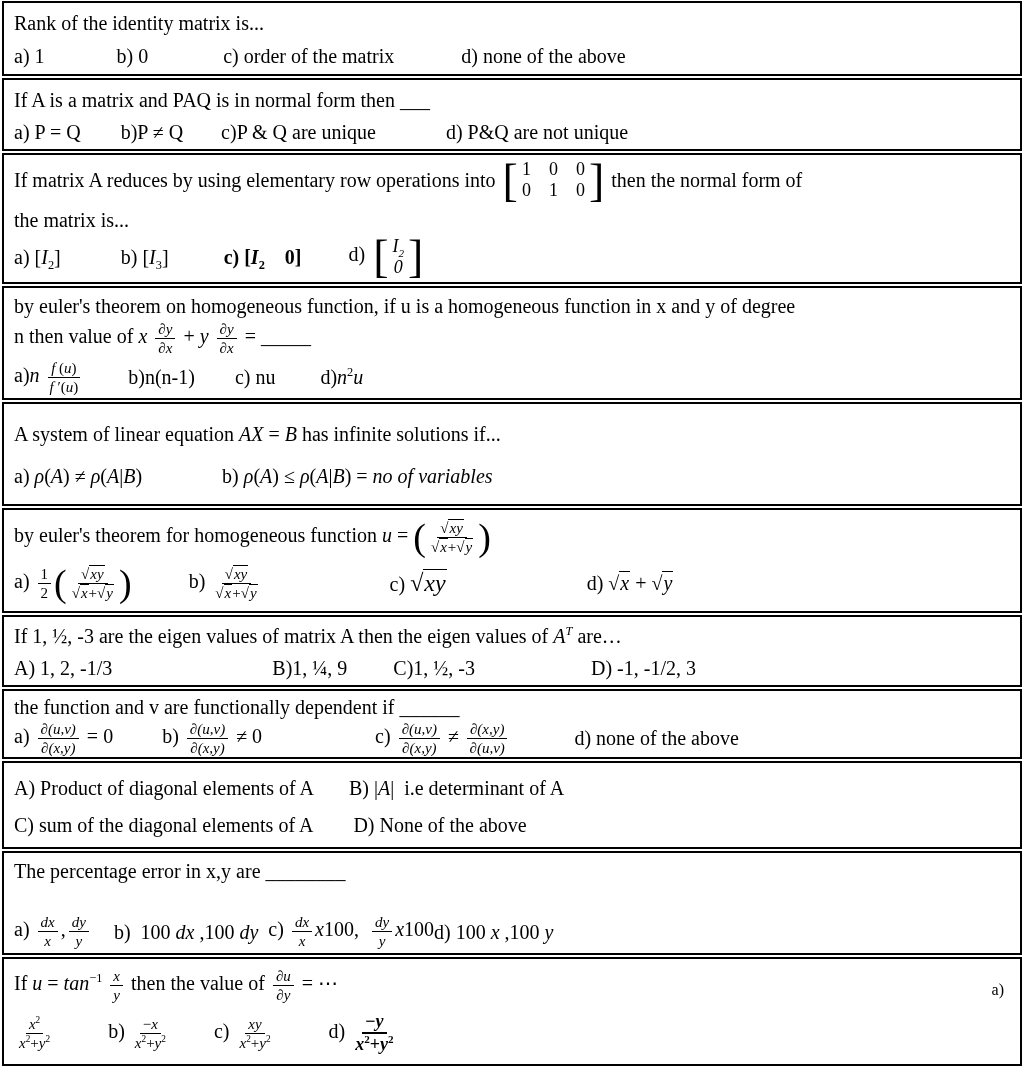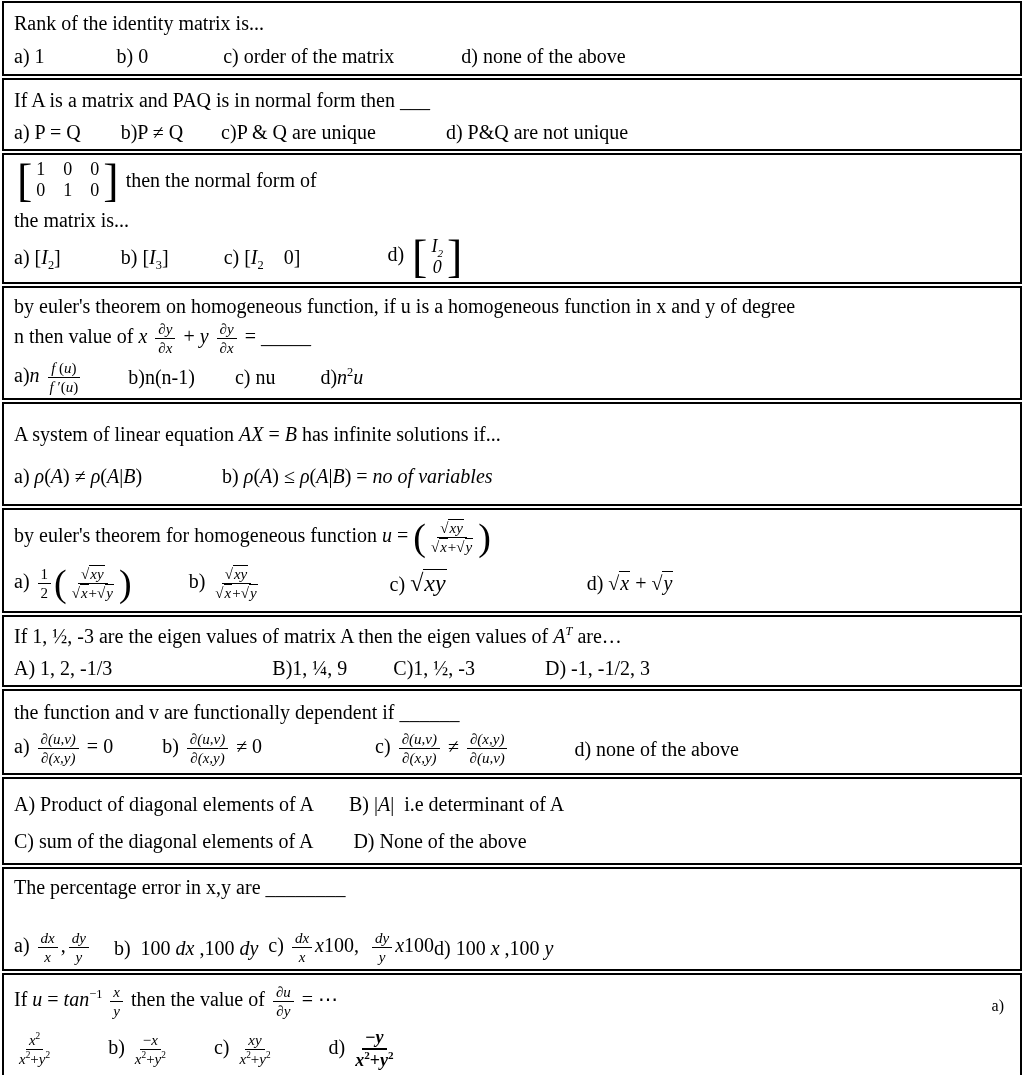--- a/index.html
+++ b/index.html
@@ -8,21 +8,21 @@
   .row{
     box-sizing:border-box;
     border:2px solid #000;
     margin-bottom:2px;
     padding:1px 10px;
     overflow:hidden;
     display:flex;flex-direction:column;justify-content:space-evenly;
     background:#fff;
   }
   .r1{height:75px}.r2{height:73px}.r3{height:131px}.r4{height:114px}
-  .r5{height:104px}.r6{height:105px}.r7{height:72px}.r8{height:86px}
+  .r5{height:104px}.r6{height:105px}.r7{height:72px}.r8{height:70px}
   .r9{height:88px}.r10{height:104px}.r11{height:109px}
   .row{position:relative;}
   .line{white-space:nowrap;font-size:20px;line-height:1.3;min-height:18px;}
   .seg{display:inline-block;vertical-align:middle;}
   .push{position:absolute;right:16px;top:22px;}
   i{font-style:italic;}
   sup{font-size:0.62em;vertical-align:super;line-height:0;}
   sub{font-size:0.62em;vertical-align:sub;line-height:0;}
   
   .f{display:inline-flex;flex-direction:column;align-items:center;vertical-align:middle;
@@ -51,34 +51,34 @@
   <div id="rows">
       <div class="row r1">
         <div class="line"><span class="seg">Rank of the identity matrix is...</span></div>
         <div class="line"><span class="seg" style="margin-right: 72px;">a) 1</span><span class="seg" style="margin-right: 75px;">b) 0</span><span class="seg" style="margin-right: 67px;">c) order of the matrix</span><span class="seg">d) none of the above</span></div>
       </div>
       <div class="row r2">
         <div class="line"><span class="seg">If A is a matrix and PAQ is in normal form then ___</span></div>
         <div class="line"><span class="seg" style="margin-right: 40px;">a) P = Q</span><span class="seg" style="margin-right: 38px;">b)P ≠ Q</span><span class="seg" style="margin-right: 70px;">c)P &amp; Q are unique</span><span class="seg">d) P&amp;Q are not unique</span></div>
       </div>
       <div class="row r3">
-        <div class="line"><span class="seg" style="margin-right: 4px;"><span class="mx">
+        <div class="line"><span class="seg" style="margin-right: 4px;">If matrix A reduces by using elementary row operations into</span><span class="seg" style="margin-right: 4px;"><span class="mx">
               <span class="bk">[</span>
               <span class="cells c3">
                 <span>1</span>
                 <span>0</span>
                 <span>0</span>
                 <span>0</span>
                 <span>1</span>
                 <span>0</span>
               </span>
               <span class="bk">]</span>
             </span></span><span class="seg">then the normal form of</span></div>
         <div class="line"><span class="seg">the matrix is...</span></div>
-        <div class="line"><span class="seg" style="margin-right: 60px;">a) [<i>I</i><sub>2</sub>]</span><span class="seg" style="margin-right: 55px;">b) [<i>I</i><sub>3</sub>]</span><span class="seg" style="margin-right: 87px;">c) [<i>I</i><sub>2</sub>&nbsp;&nbsp;&nbsp;&nbsp;0]</span><span class="seg">d) <span class="mx">
+        <div class="line"><span class="seg" style="margin-right: 60px;">a) [<i>I</i><sub>2</sub>]</span><span class="seg" style="margin-right: 55px;">b) [<i>I</i><sub>3</sub>]</span><span class="seg" style="margin-right: 47px; font-weight: bold;">c) [<i>I</i><sub>2</sub>&nbsp;&nbsp;&nbsp;&nbsp;0]</span><span class="seg">d) <span class="mx">
               <span class="bk">[</span>
               <span class="cells c1">
                 <span><i>I</i><sub>2</sub></span>
                 <span>0</span>
               </span>
               <span class="bk">]</span>
             </span></span></div>
       </div>
       <div class="row r4">
         <div class="line"><span class="seg">by euler's theorem on homogeneous function, if u is a homogeneous function in x and y of degree</span></div>
@@ -109,21 +109,21 @@
             </span><span class="bp">(</span><span class="f">
               <span class="n">√<span class="r"><i>xy</i></span></span>
               <span class="d">√<span class="r"><i>x</i></span>+√<span class="r"><i>y</i></span></span>
             </span><span class="bp">)</span></span><span class="seg" style="margin-right: 127px;">b) <span class="f">
               <span class="n">√<span class="r"><i>xy</i></span></span>
               <span class="d">√<span class="r"><i>x</i></span>+√<span class="r"><i>y</i></span></span>
             </span></span><span class="seg" style="margin-right: 140px;">c) <span class="big">√<span class="r"><i>xy</i></span></span></span><span class="seg">d) √<span class="r"><i>x</i></span> + √<span class="r"><i>y</i></span></span></div>
       </div>
       <div class="row r7">
         <div class="line"><span class="seg">If 1, ½, -3 are the eigen values of matrix A then the eigen values of <i>A<sup>T</sup></i> are…</span></div>
-        <div class="line"><span class="seg" style="margin-right: 160px;">A) 1, 2, -1/3</span><span class="seg" style="margin-right: 46px;">B)1, ¼, 9</span><span class="seg" style="margin-right: 70px;">C)1, ½, -3</span><span class="seg">D) -1, -1/2, 3</span></div>
+        <div class="line"><span class="seg" style="margin-right: 160px;">A) 1, 2, -1/3</span><span class="seg" style="margin-right: 46px;">B)1, ¼, 9</span><span class="seg" style="margin-right: 116px;">C)1, ½, -3</span><span class="seg">D) -1, -1/2, 3</span></div>
       </div>
       <div class="row r8">
         <div class="line"><span class="seg">the function and v are functionally dependent if ______</span></div>
         <div class="line"><span class="seg" style="margin-right: 49px;">a) <span class="f">
               <span class="n"><i>∂(u,v)</i></span>
               <span class="d"><i>∂(x,y)</i></span>
             </span> = 0</span><span class="seg" style="margin-right: 113px;">b) <span class="f">
               <span class="n"><i>∂(u,v)</i></span>
               <span class="d"><i>∂(x,y)</i></span>
             </span> ≠ 0</span><span class="seg" style="margin-right: 64px;">c) <span class="f">

